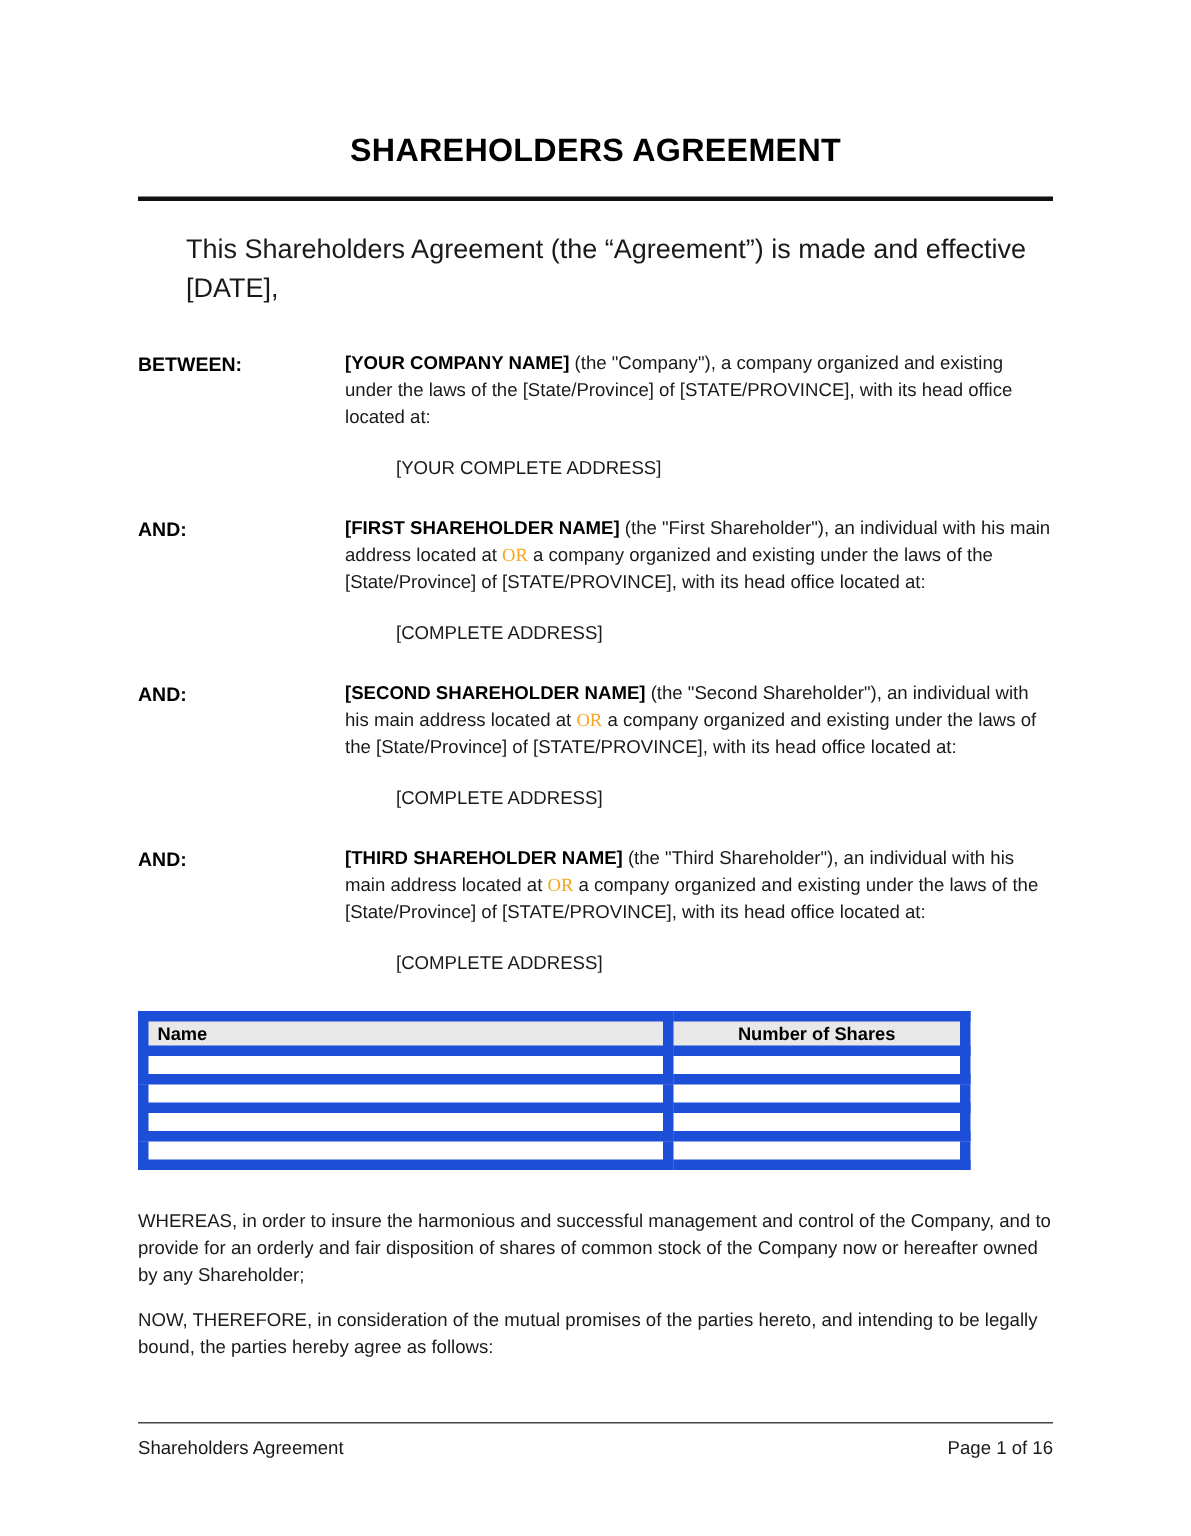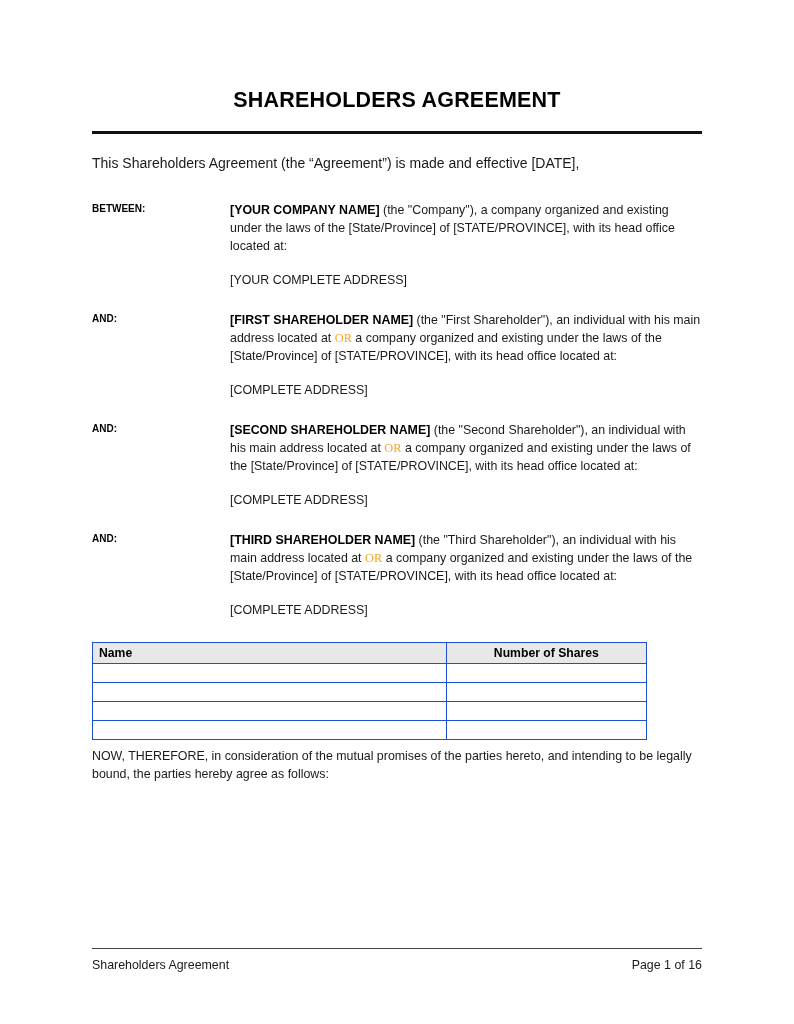--- a/index.html
+++ b/index.html
@@ -43,46 +43,48 @@
   }
   .title-rule {
     margin-top: 18px;
     border-top: 3px solid #111111;
     width: 100%;
     height: 0;
   }
 
   
   .intro {
-    font-size: 14px;
+    font-size: 18px;
     line-height: 1.45;
     margin-top: 19px;
+    margin-left: 32px;
   }
 
   .party {
     display: flex;
     margin-top: 22px;
   }
   .party.first { margin-top: 29px; }
   .party-label {
     width: 138px;
     flex: 0 0 138px;
-    font-size: 10px;
+    font-size: 13px;
     font-weight: bold;
     line-height: 1.45;
     color: #000;
   }
   .party-body {
     flex: 1 1 auto;
     font-size: 12.4px;
     line-height: 1.45;
   }
   .party-body .lead { font-weight: bold; color: #000; }
   .party-address {
     margin-top: 16px;
+    margin-left: 34px;
   }
   .or {
     color: #f5a623;
     font-family: Liberation Serif, serif;
   }
 
   .witnesseth {
     font-size: 12.4px;
     font-weight: bold;
     margin-top: 32px;
@@ -97,21 +99,21 @@
   
   .shares-table {
     margin-top: 22px;
     width: 555px;
     border-collapse: collapse;
     table-layout: fixed;
     font-size: 12.2px;
   }
   .shares-table th,
   .shares-table td {
-    border: 1px solid #1d4ed8;
+    border: 7px solid #1d4ed8;
     height: 19px;
     padding: 1px 6px;
     box-sizing: border-box;
   }
   .shares-table th {
     background: #e8e8e8;
     font-weight: bold;
     color: #000;
     height: 21px;
   }
@@ -211,20 +213,21 @@
           <td></td>
           <td></td>
         </tr>
         <tr>
           <td></td>
           <td></td>
         </tr>
       </tbody>
     </table>
 
+    <p class="para">WHEREAS, in order to insure the harmonious and successful management and control of the Company, and to provide for an orderly and fair disposition of shares of common stock of the Company now or hereafter owned by any Shareholder;</p>
     <p class="para tight">NOW, THEREFORE, in consideration of the mutual promises of the parties hereto, and intending to be legally bound, the parties hereby agree as follows:</p>
 
   </div>
 
   <div class="footer">
     <div class="footer-rule"></div>
     <div class="footer-row">
       <span>Shareholders Agreement</span>
       <span>Page 1 of 16</span>
     </div>

